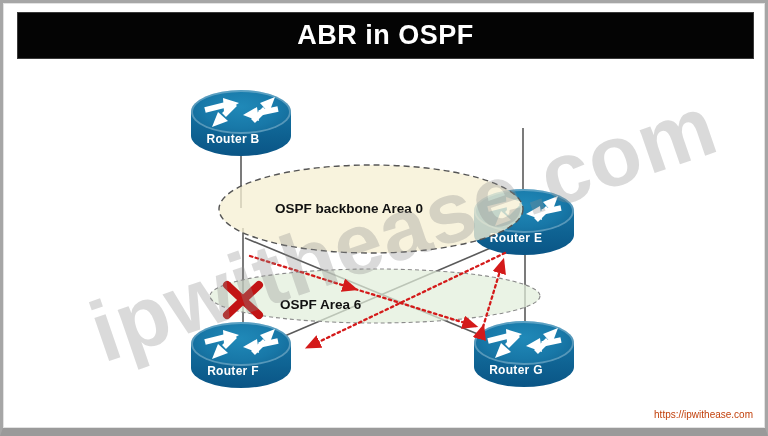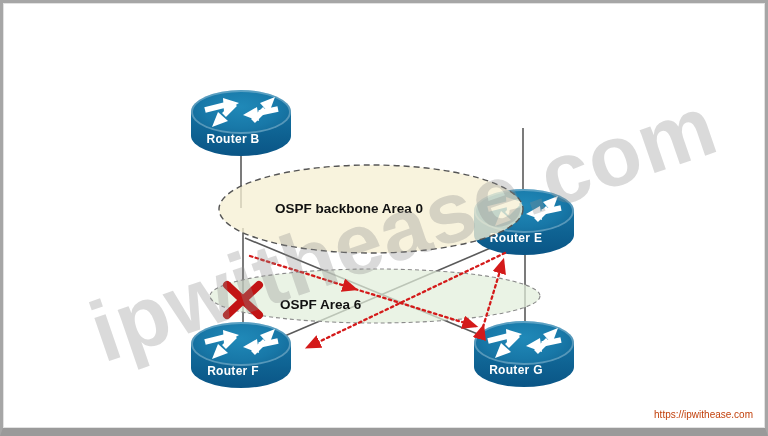--- a/index.html
+++ b/index.html
@@ -61,20 +61,23 @@
         <line x1="62" y1="31" x2="74" y2="19"></line>
         <polygon points="69,13 84,7 78,23" stroke="none"></polygon>
         <line x1="44" y1="14" x2="33" y2="25"></line>
         <polygon points="27,22 21,37 37,31" stroke="none"></polygon>
         <line x1="87" y1="19" x2="68" y2="23"></line>
         <polygon points="66,17 52,25 68,31" stroke="none"></polygon>
       </g>
     </defs>
   </svg>
 
+  <div class="title-bar">
+    <span>ABR in OSPF</span>
+  </div>
 
   <svg class="layer" viewBox="0 0 768 436">
     <g stroke="#5a5a5a" stroke-width="1.6">
       <line x1="238" y1="125" x2="238" y2="205"></line>
       <line x1="520" y1="125" x2="520" y2="205"></line>
       <line x1="240" y1="225" x2="240" y2="345"></line>
       <line x1="522" y1="223" x2="522" y2="345"></line>
       <line x1="242" y1="235" x2="516" y2="348"></line>
       <line x1="518" y1="232" x2="242" y2="350"></line>
     </g>

